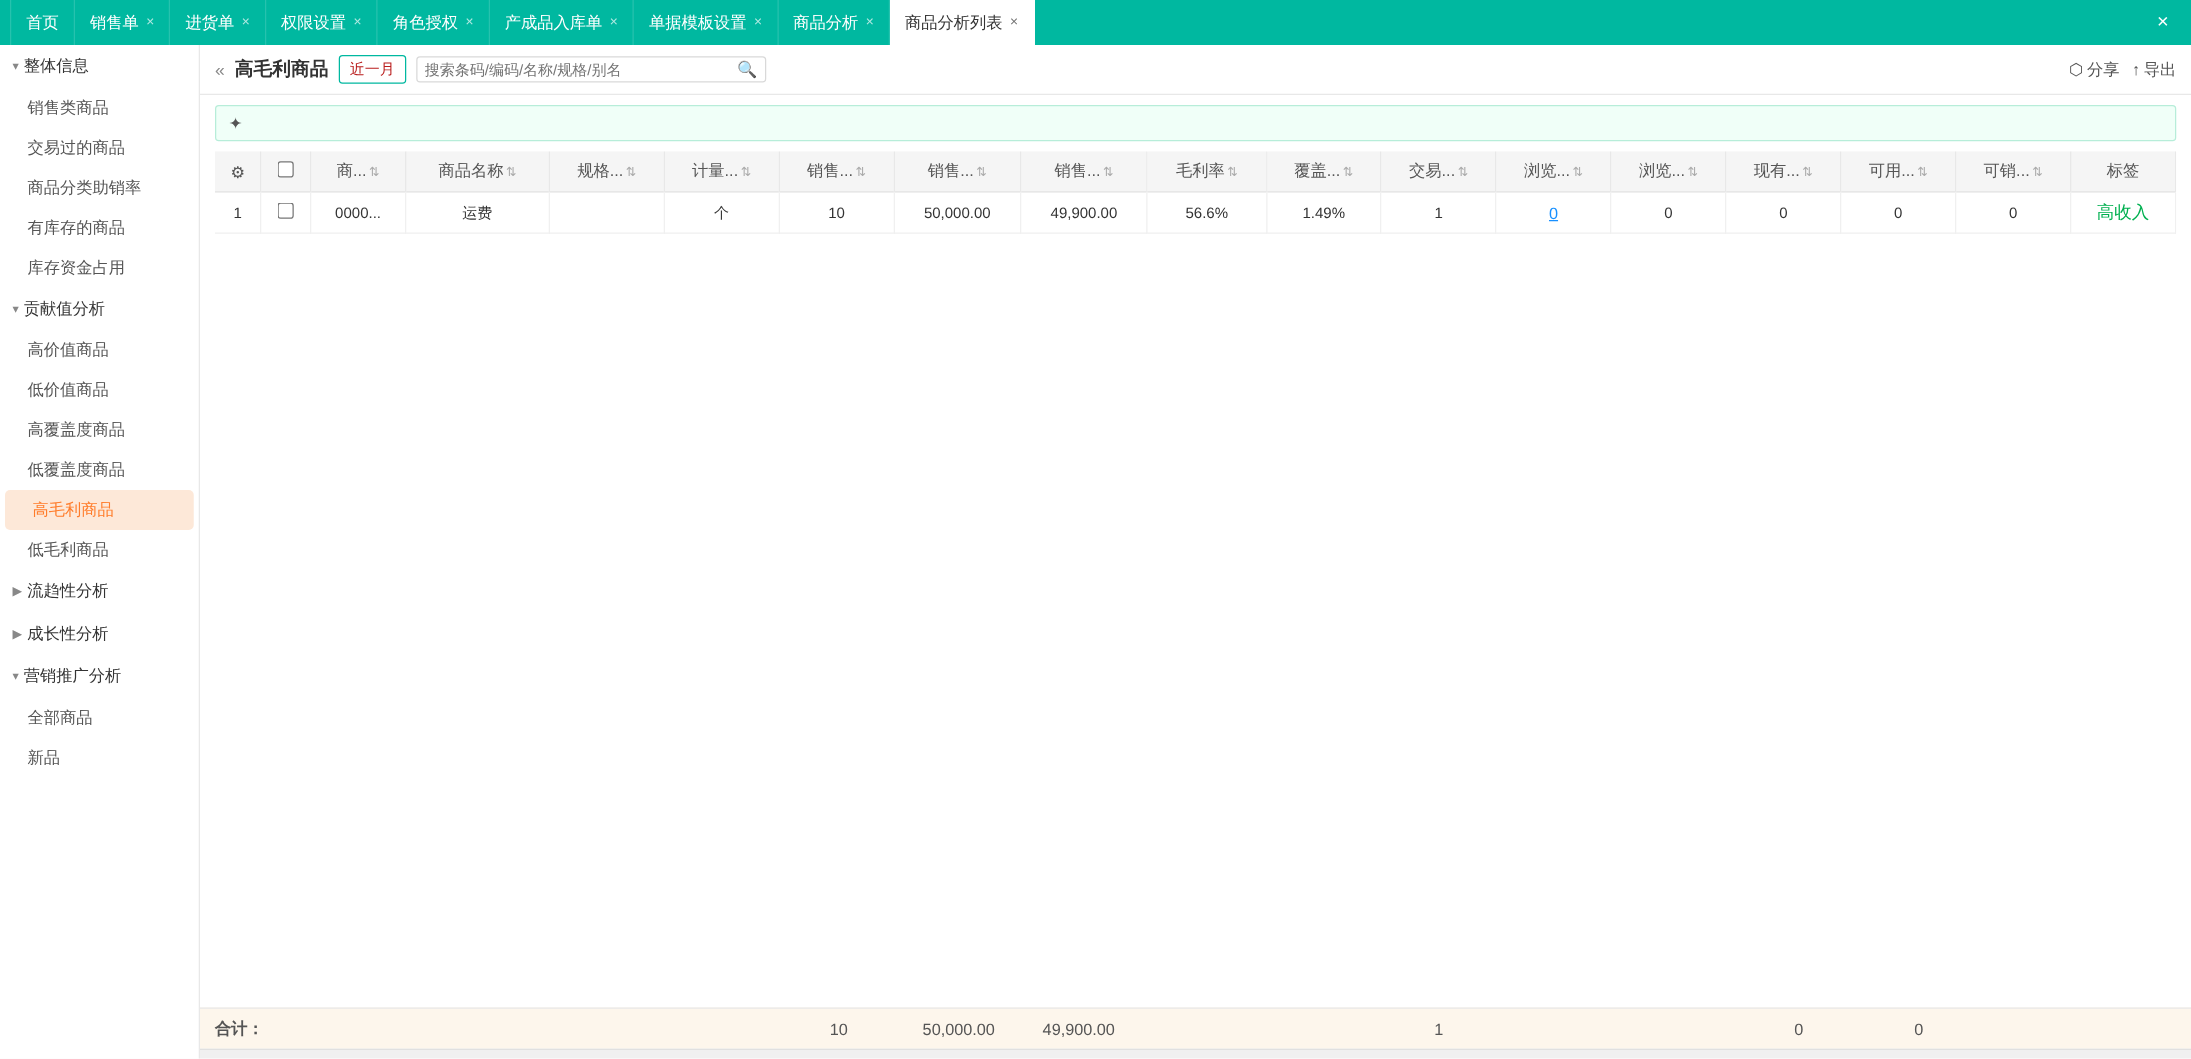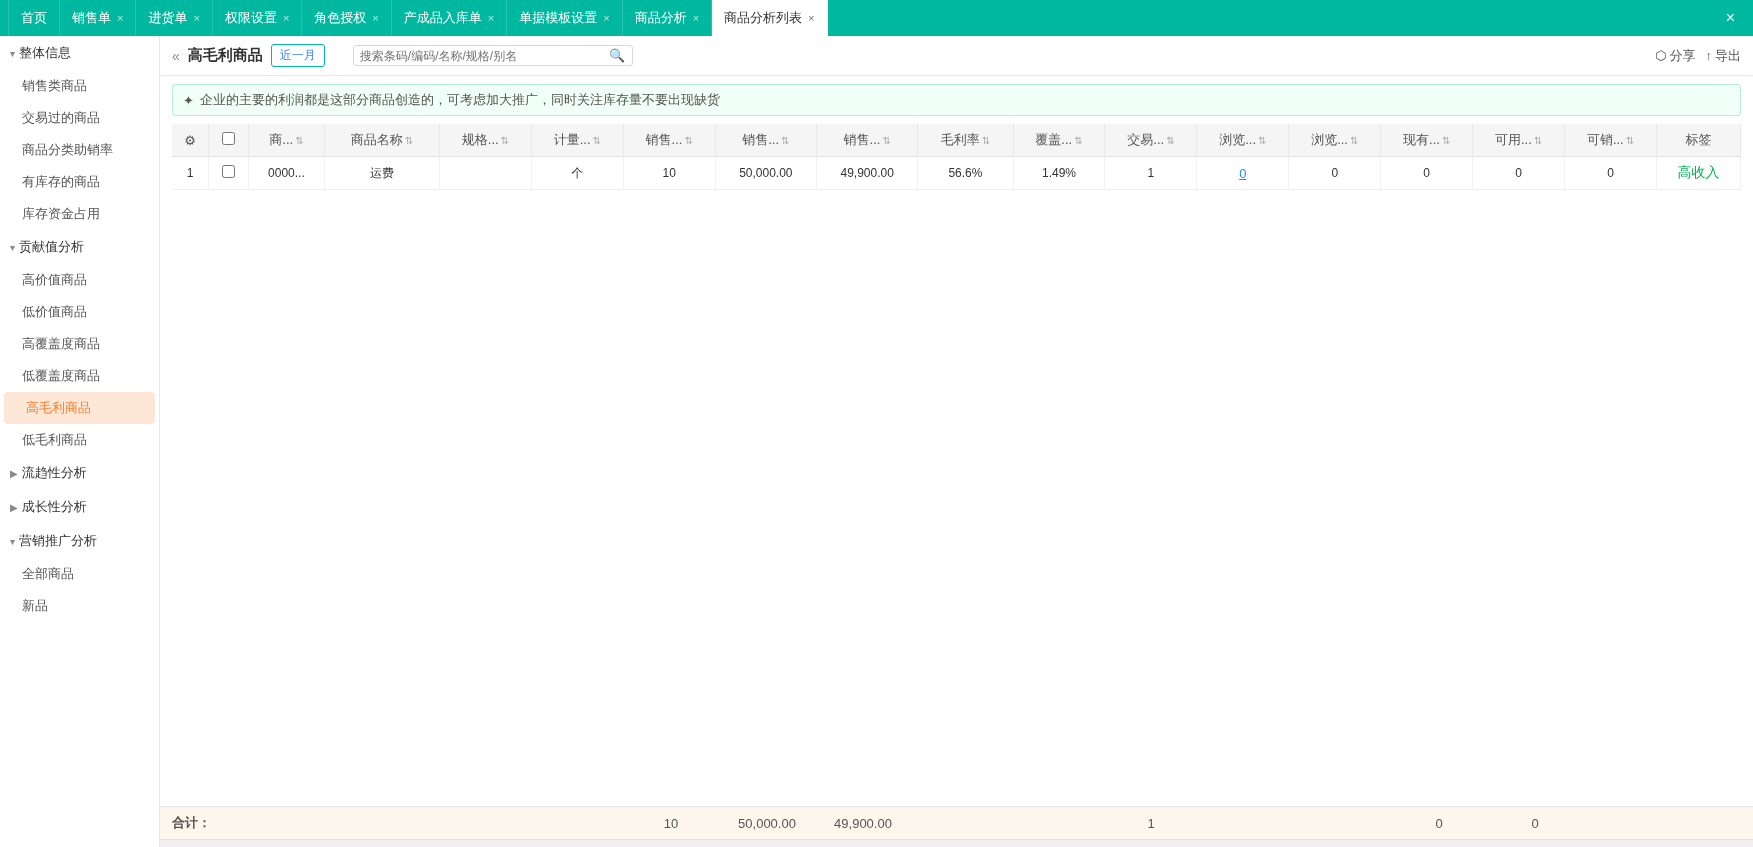--- a/index.html
+++ b/index.html
@@ -109,36 +109,35 @@
       font-size: 14px;
     }
     .content-title {
       font-size: 15px;
       font-weight: bold;
       color: #333;
     }
     .period-btn {
       background: #fff;
       border: 1px solid #00b8a0;
-      color: #3b82f6;
+      color: #b91c1c;
       border-radius: 3px;
       padding: 2px 8px;
       cursor: pointer;
       font-size: 12px;
     }
     .search-box {
       display: flex;
       align-items: flex-end;
       border: 1px solid #d9d9d9;
       border-radius: 3px;
       padding: 2px 6px;
       flex: 1;
       max-width: 280px;
       background: #fff;
-      margin-left: 20px;
     }
     .search-box input {
       border: none;
       outline: none;
       font-size: 12px;
       color: #666;
       flex: 1;
       background: transparent;
     }
     .search-icon { color: #aaa; cursor: pointer; }
@@ -365,21 +364,20 @@
         </div>
         <div class="action-btn">
           <span>↑</span>
           <span>导出</span>
         </div>
       </div>
     </div>
 
     <div class="info-banner">
       <span>✦</span>
-      <span>企业的主要的利润都是这部分商品创造的，可考虑加大推广，同时关注库存量不要出现缺货</span>
     </div>
 
     <div class="table-container">
       <table>
         <thead>
           <tr>
             <th><span>⚙</span></th>
             <th><input type="checkbox" style=""></th>
             <th><span>商...</span><span class="sort-icon">⇅</span></th>
             <th><span>商品名称</span><span class="sort-icon">⇅</span></th>

